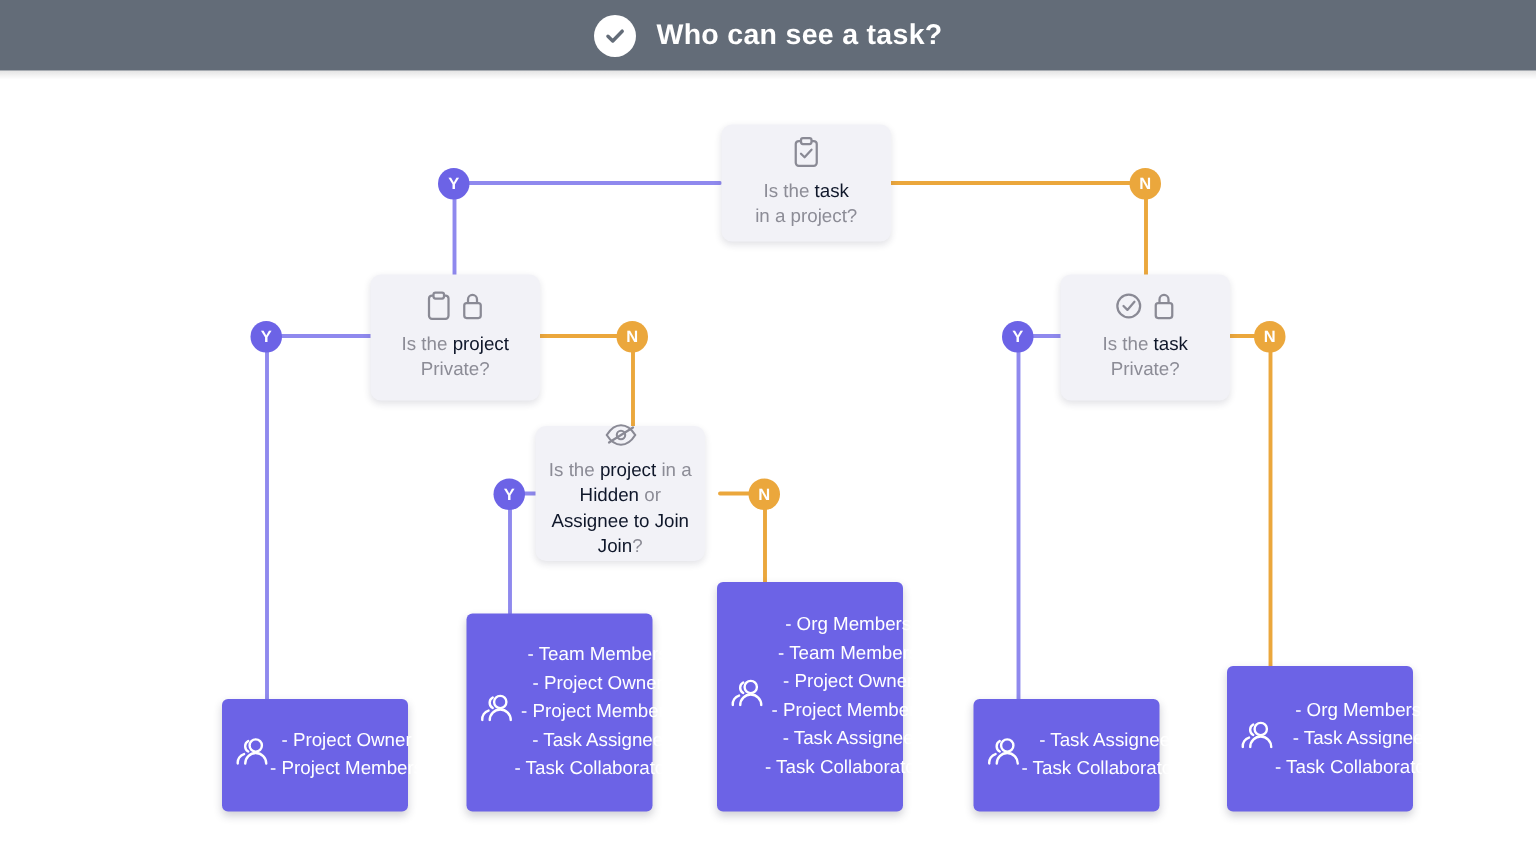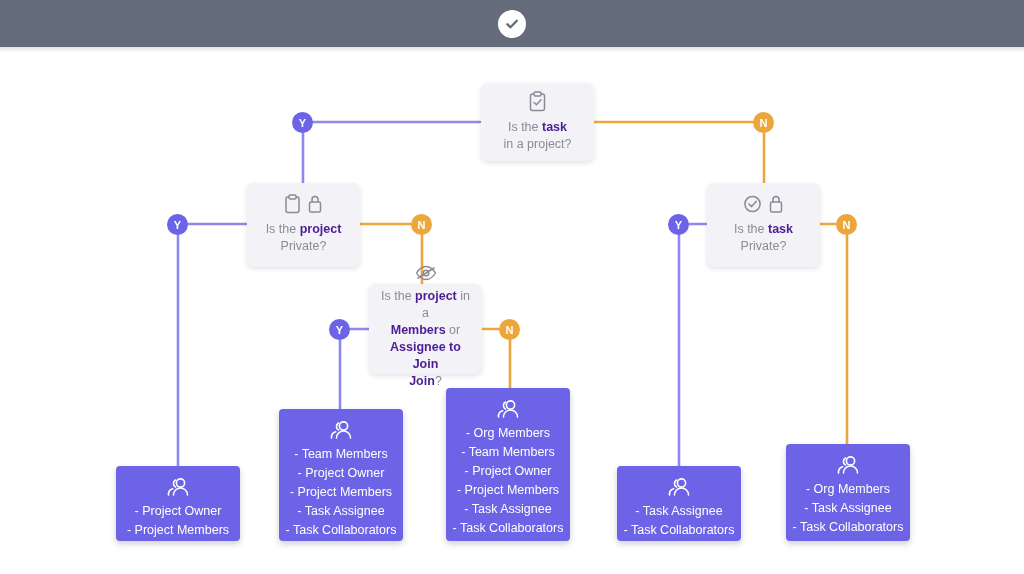--- a/index.html
+++ b/index.html
@@ -47,31 +47,32 @@
     box-sizing:border-box;
     display:flex;flex-direction:column;align-items:center;justify-content:center;
     padding:10px 8px 11px 8px;
     text-align:center;
   }
   .node .icons{display:flex;align-items:center;justify-content:center;gap:6px;margin-bottom:7px;}
   .node .icons svg{display:block;}
   .node .label{
     color:#8c8c96;font-size:12.5px;line-height:17px;font-weight:400;
   }
-  .node .label b{color:#4c1d95;font-weight:700;}
+  .node .label b{color:#0f172a;font-weight:400;}
 
   
   .result{
     position:absolute;
     background:#6c63e6;
     border-radius:4px;
     box-shadow:0 3px 6px rgba(40,40,70,.22);
     box-sizing:border-box;
-    display:flex;flex-direction:column;align-items:center;
+    display:flex;flex-direction:row;align-items:center;
     padding:11px 8px 12px 8px;
+    margin-left:32px;
   }
   .result .picon{margin-bottom:6px;}
   .result .picon svg{display:block;}
   .result ul{list-style:none;margin:0;padding:0;text-align:center;}
   .result li{
     color:#ffffff;font-size:12.5px;line-height:19px;font-weight:400;
     white-space:nowrap;
   }
 
   
@@ -90,20 +91,21 @@
 <div id="canvas">
 
   <div class="header">
     <div class="header-inner">
       <span class="check-circle">
         <svg width="20" height="20" viewBox="0 0 20 20">
           <circle cx="10" cy="10" r="10" fill="#ffffff"></circle>
           <path d="M5.3 10.2 L8.5 13.3 L14.8 6.8" fill="none" stroke="#636c78" stroke-width="2.3" stroke-linecap="round" stroke-linejoin="round"></path>
         </svg>
       </span>
+      <span class="header-title">Who can see a task?</span>
     </div>
   </div>
   <div class="header-shadow"></div>
 
   <svg id="wires">
     <g fill="none" stroke-width="2.6" stroke-linecap="round">
 
       <path d="M480 122 H 303 V 188" stroke="#8f89ee"></path>
 
       <path d="M594 122 H 764 V 188" stroke="#eba73c"></path>
@@ -150,31 +152,31 @@
           <path d="M5 8 V5.6 a3 3 0 0 1 6 0 V8" fill="none" stroke="#8a8a95" stroke-width="1.5"></path>
         </svg>
       </span>
     </span>
     <div class="label">
       <div><span>Is the </span><b>project</b></div>
       <div>Private?</div>
     </div>
   </div>
 
-  <div class="node" style="left:369px;top:284px;width:113px;height:90px;padding-top:8px;">
+  <div class="node" style="left:357px;top:284px;width:113px;height:90px;padding-top:8px;">
     <span class="icons">
       <svg width="22" height="16" viewBox="0 0 22 16">
         <path d="M1.5 8 C4.5 3.2 8 1.5 11 1.5 C14 1.5 17.5 3.2 20.5 8 C17.5 12.8 14 14.5 11 14.5 C8 14.5 4.5 12.8 1.5 8 Z" fill="none" stroke="#8a8a95" stroke-width="1.4"></path>
         <circle cx="11" cy="8" r="2.8" fill="none" stroke="#8a8a95" stroke-width="1.4"></circle>
         <path d="M3 13 L19 3" fill="none" stroke="#8a8a95" stroke-width="1.5" stroke-linecap="round"></path>
       </svg>
     </span>
     <div class="label">
       <div><span>Is the </span><b>project</b><span> in a</span></div>
-      <div><b>Members</b><span> or</span></div>
+      <div><b>Hidden</b><span> or</span></div>
       <div><b>Assignee to Join</b></div>
       <div><b>Join</b><span>?</span></div>
     </div>
   </div>
 
   <div class="node" style="left:707px;top:183px;width:113px;height:84px;">
     <span class="icons">
       <span>
         <svg width="19" height="20" viewBox="0 0 19 20">
           <circle cx="9.5" cy="10" r="7.6" fill="none" stroke="#8a8a95" stroke-width="1.5"></circle>

